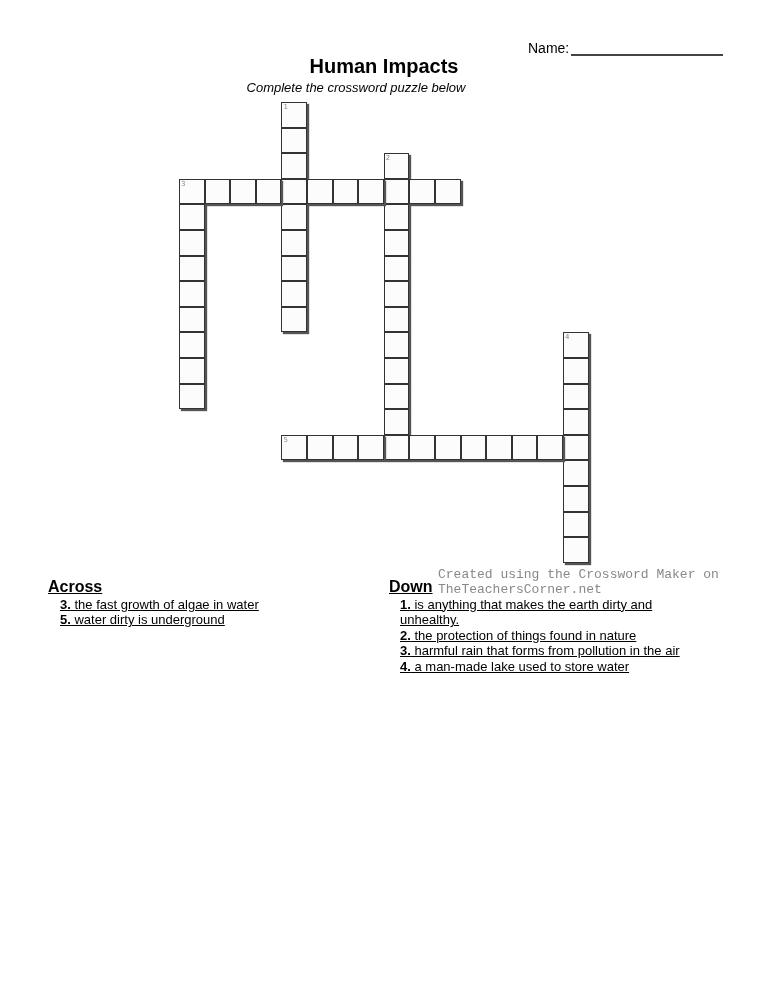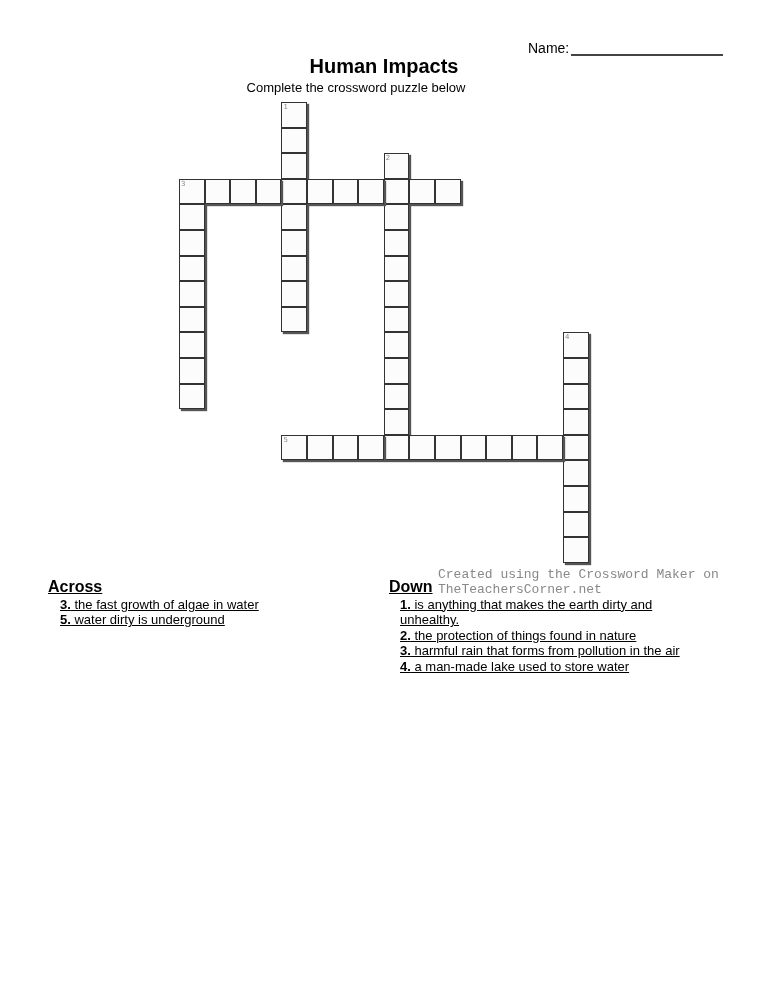--- a/index.html
+++ b/index.html
@@ -1,20 +1,20 @@
 <!DOCTYPE html>
 <html><head>
 <meta charset="utf-8">
 <style>
   html, body { margin: 0; padding: 0; background: #ffffff; }
   body { width: 768px; height: 994px; position: relative; overflow: hidden; font-family: "Liberation Sans", sans-serif; color: #000; }
   .name-row { position: absolute; left: 528px; top: 38px; font-size: 14px; display: flex; align-items: flex-end; }
   .name-line { display: inline-block; width: 152px; border-bottom: 2px solid #444; height: 16px; margin-left: 2px; }
   .title { position: absolute; left: 0; width: 768px; top: 55px; text-align: center; font-size: 20px; font-weight: bold; }
-  .subtitle { position: absolute; left: 0; width: 712px; top: 80px; text-align: center; font-size: 13px; }
+  .subtitle { position: absolute; left: 0; width: 712px; top: 80px; text-align: center; font-size: 13px; font-style: italic; }
   #grid { position: absolute; left: 0; top: 0; }
   .cell { position: absolute; width: 25.6px; height: 25.6px; box-sizing: border-box; border: 1px solid #333; background: #fcfcfc; box-shadow: 2px 2px 1px #555; }
   .cell-num { position: absolute; left: 1px; top: 0px; font-family: "DejaVu Sans", sans-serif; font-size: 7px; color: #888; line-height: 9px; }
   .credit { position: absolute; left: 438px; top: 567px; font-family: Liberation Mono, monospace; font-size: 13px; color: #888; }
   .clues { position: absolute; top: 579px; font-size: 13px; line-height: 15.5px; }
   .clues.across { left: 48px; width: 320px; }
   .clues.down { left: 389px; width: 320px; }
   .clue-head { font-size: 16px; font-weight: bold; text-decoration: underline; margin-bottom: 2px; display: block; }
   .clue { padding-left: 12px; text-decoration: underline; }
   .down .clue { padding-left: 11px; }

